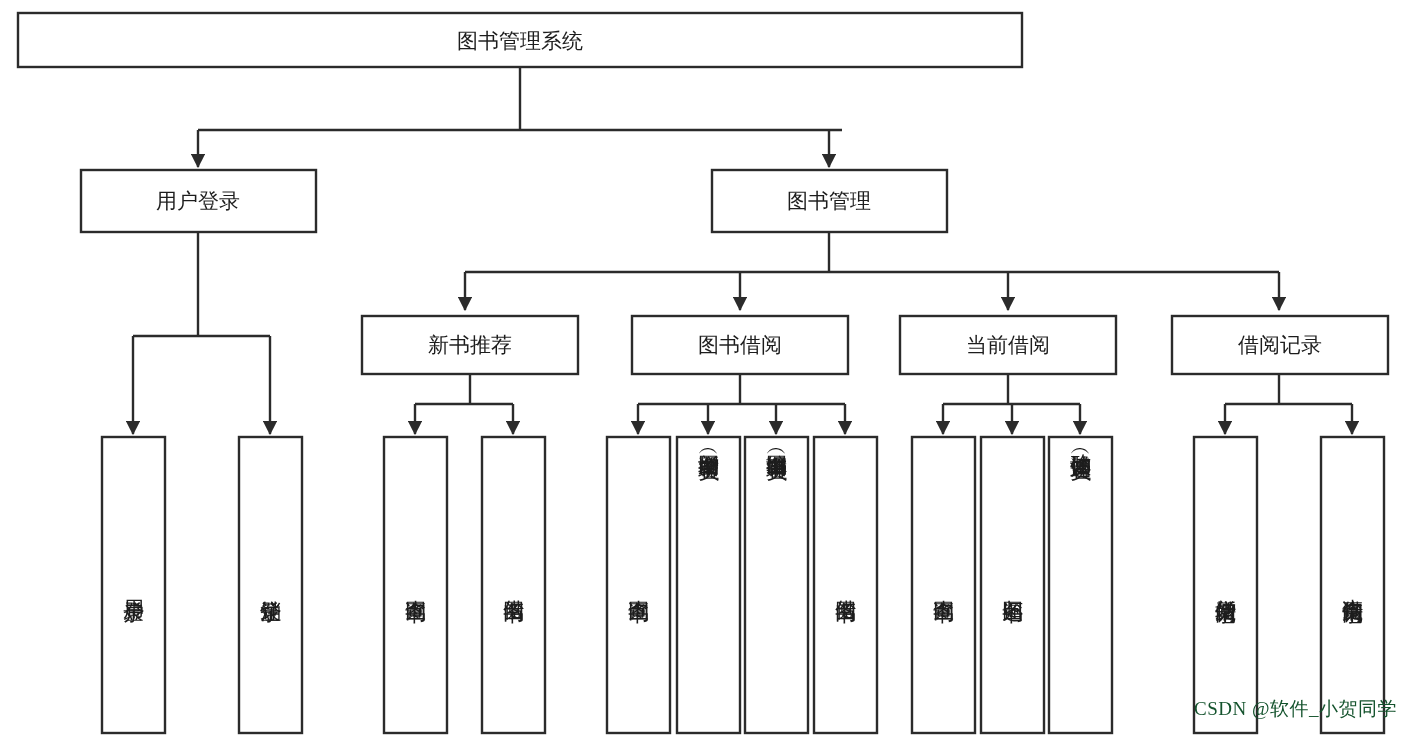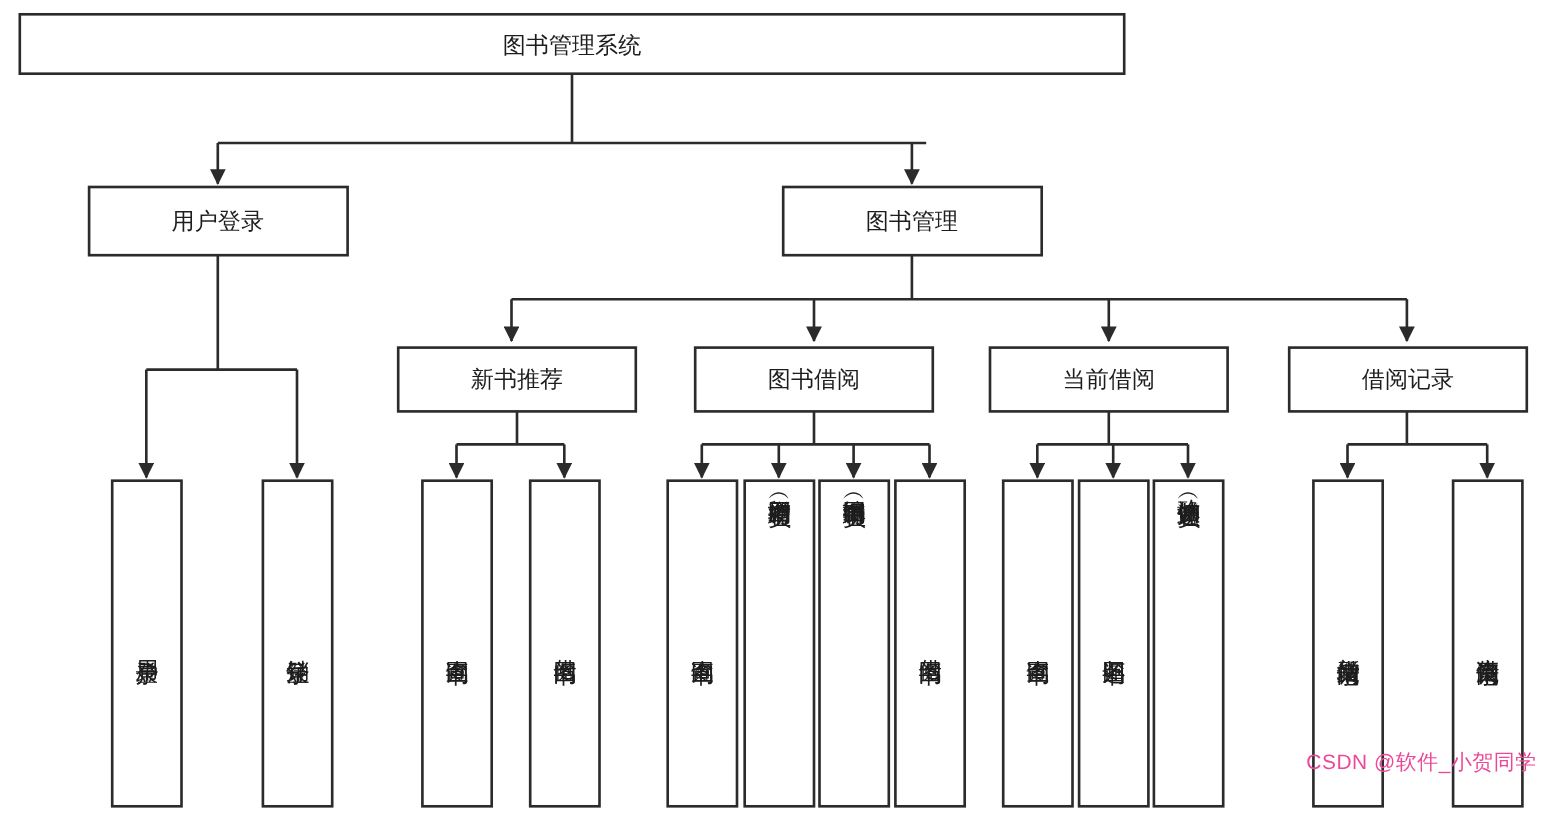--- a/index.html
+++ b/index.html
@@ -65,24 +65,24 @@
     font-size: 21px;
     line-height: 1.06;
     color: #1d1d1d;
     letter-spacing: 1px;
     white-space: nowrap;
     text-align: center;
   }
   .watermark {
     position: absolute;
     right: 8px;
-    bottom: 20px;
-    font-family: Liberation Sans, sans-serif;
+    bottom: 4px;
+    font-family: Liberation Serif, serif;
     font-size: 19px;
-    color: #ec4899;
+    color: #14532d;
     white-space: nowrap;
     letter-spacing: 0.5px;
   }
 </style>
 </head>
 <body>
 
 <div id="diagram-root">
 
   <svg id="tree-svg" viewBox="0 0 1405 747">

